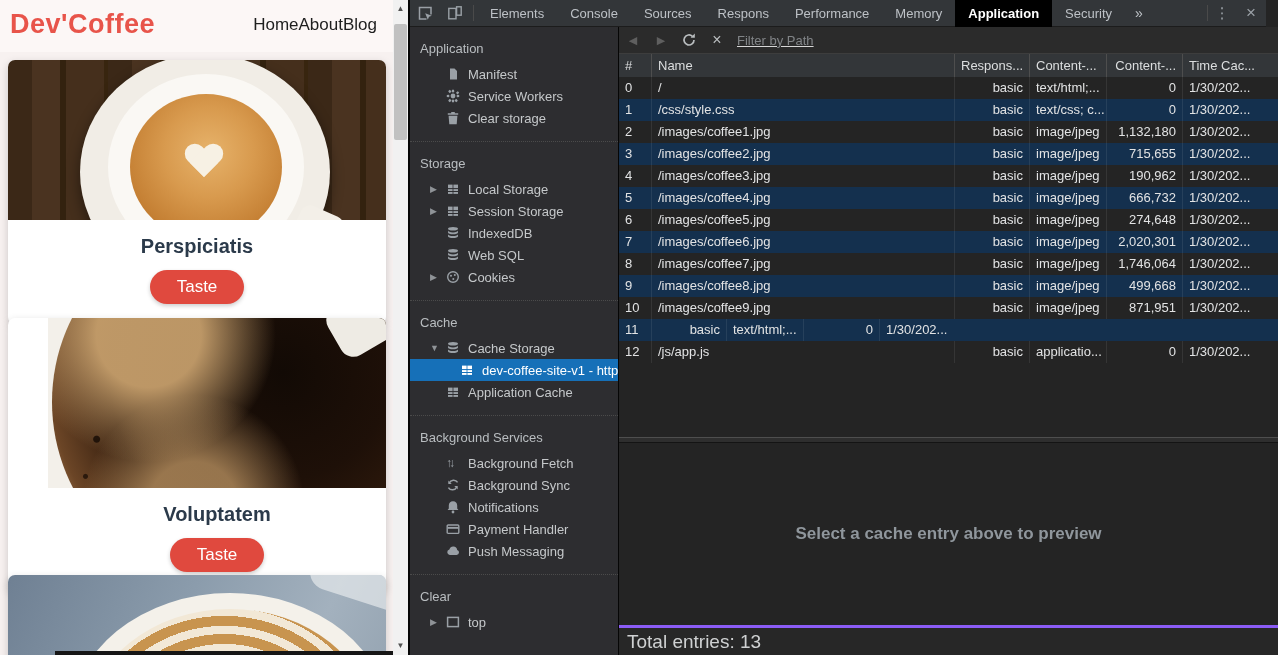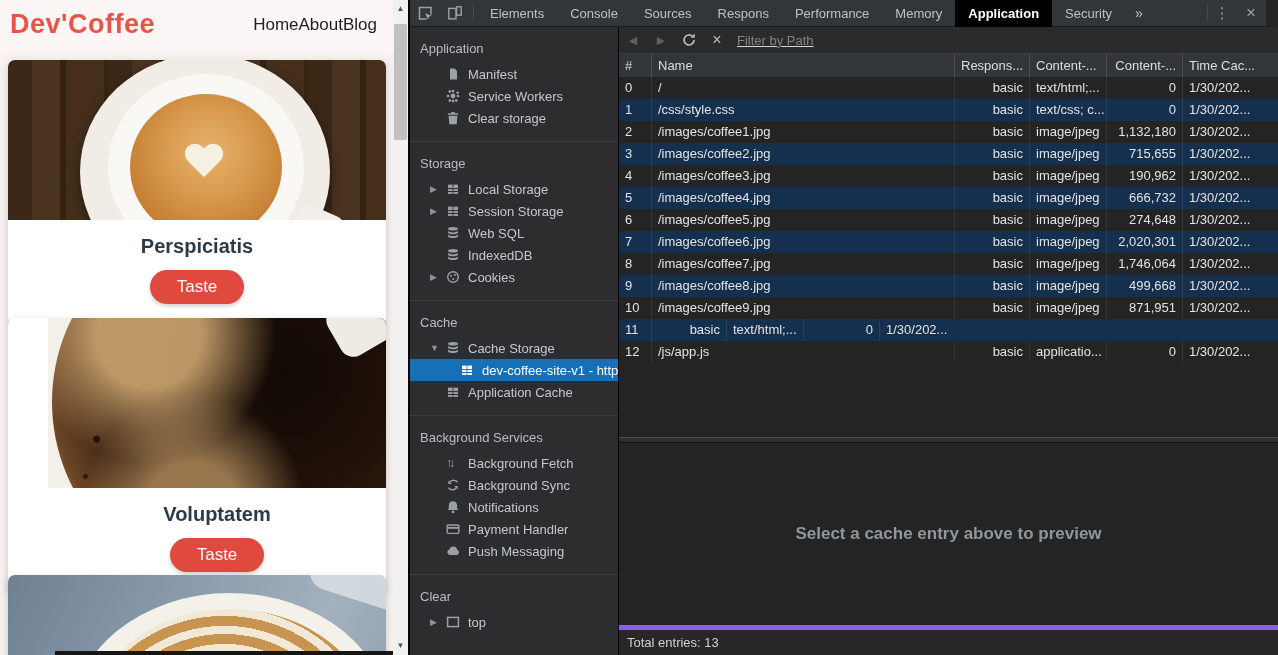--- a/index.html
+++ b/index.html
@@ -119,22 +119,22 @@
   .row.odd { background:#14304e; }
   .cell { line-height:22px; padding:0 6px; border-right:1px solid rgba(255,255,255,.08); overflow:hidden; white-space:nowrap; }
   .c0 { width:33px; } .c1 { flex:1; } .c2 { width:75px; text-align:right; }
   .c3 { width:77px; } .c4 { width:76px; text-align:right; } .c5 { width:95px; border-right:none; }
   .hcell.c5 { border-right:none; }
 
   .splitter { position:absolute; left:0; right:0; top:410px; height:6px; background:#2e2e2e; border-top:1px solid #4e4e4e; border-bottom:1px solid #141414; }
   .preview { position:absolute; left:0; right:0; top:416px; bottom:30px; background:#242424;
              display:flex; align-items:center; justify-content:center; }
   .preview-msg { color:#8f969c; font-size:17px; font-weight:bold; }
-  .statusbar { position:absolute; left:0; right:0; bottom:0; height:30px; background:#272727; border-top:5px solid #8b5cf6;
-               display:flex; align-items:center; padding-left:8px; color:#cfd1d2; font-size:13px;text-align:center; }
+  .statusbar { position:absolute; left:0; right:0; bottom:0; height:30px; background:#272727; border-top:3px solid #8b5cf6;
+               display:flex; align-items:center; padding-left:8px; color:#cfd1d2; font-size:19px;text-align:center; }
 </style>
 </head>
 <body>
 
 <div class="site">
   <div class="site-header">
     <div class="logo">Dev'Coffee</div>
     <nav class="site-nav">
         <div class="nav-link">Home</div>
         <div class="nav-link">About</div>
@@ -286,34 +286,34 @@
           <span class="expander"></span>
           <span class="sb-icon">
             <svg width="14" height="14" viewBox="0 0 14 14">
               <g fill="currentColor">
                 <ellipse cx="7" cy="2.8" rx="5" ry="1.8"></ellipse>
                 <path d="M2 4.6c0 1 2.2 1.8 5 1.8s5-.8 5-1.8v1.9c0 1-2.2 1.8-5 1.8S2 7.5 2 6.5z"></path>
                 <path d="M2 8.3c0 1 2.2 1.8 5 1.8s5-.8 5-1.8v2c0 1-2.2 1.8-5 1.8s-5-.8-5-1.8z"></path>
               </g>
             </svg>
           </span>
-          <span class="sb-label">Web SQL</span>
+          <span class="sb-label">IndexedDB</span>
         </div>
         <div class="sb-item">
           <span class="expander"></span>
           <span class="sb-icon">
             <svg width="14" height="14" viewBox="0 0 14 14">
               <g fill="currentColor">
                 <ellipse cx="7" cy="2.8" rx="5" ry="1.8"></ellipse>
                 <path d="M2 4.6c0 1 2.2 1.8 5 1.8s5-.8 5-1.8v1.9c0 1-2.2 1.8-5 1.8S2 7.5 2 6.5z"></path>
                 <path d="M2 8.3c0 1 2.2 1.8 5 1.8s5-.8 5-1.8v2c0 1-2.2 1.8-5 1.8s-5-.8-5-1.8z"></path>
               </g>
             </svg>
           </span>
-          <span class="sb-label">IndexedDB</span>
+          <span class="sb-label">Web SQL</span>
         </div>
         <div class="sb-item">
           <span class="expander">▶</span>
           <span class="sb-icon">
             <svg width="14" height="14" viewBox="0 0 14 14">
               <g>
                 <circle cx="7" cy="7" r="5.3" fill="none" stroke="currentColor" stroke-width="1.4"></circle>
                 <circle cx="5" cy="5.8" r="1" fill="currentColor"></circle>
                 <circle cx="8.8" cy="5" r="1" fill="currentColor"></circle>
                 <circle cx="7.3" cy="9.1" r="1" fill="currentColor"></circle>

